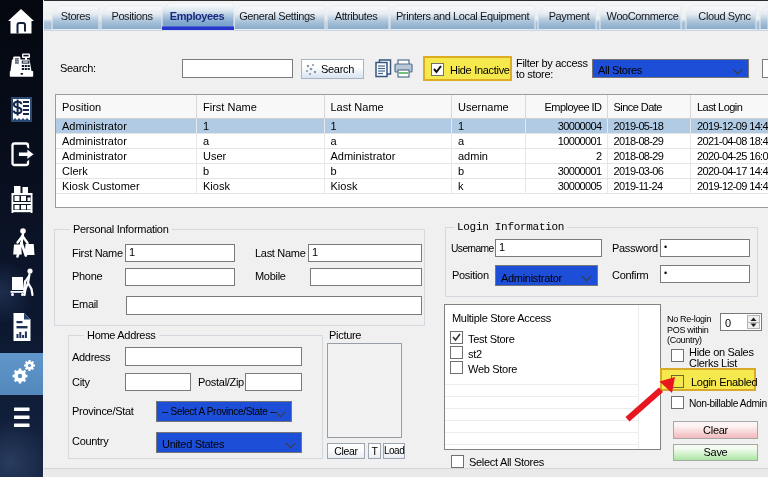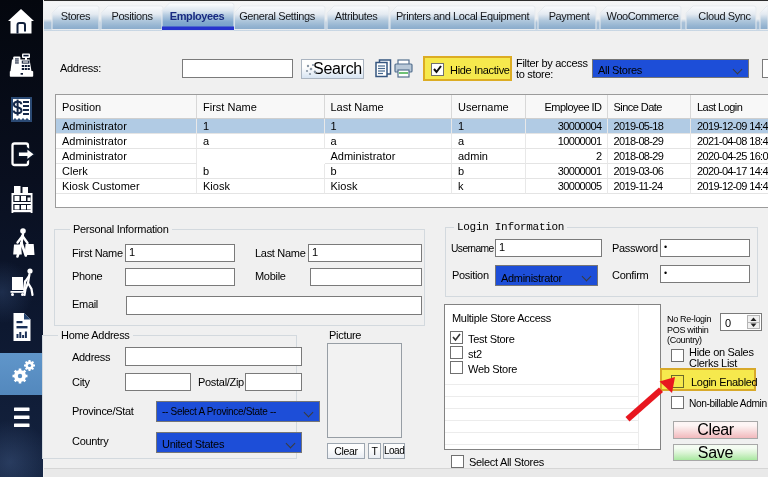--- a/index.html
+++ b/index.html
@@ -8,21 +8,21 @@
 #sidehl{position:absolute;left:0;top:353px;width:43px;height:42px;background:linear-gradient(180deg,#6096ca,#5388bd);}
 #sideglow{position:absolute;left:0;top:0;width:43px;height:477px;background:radial-gradient(circle 60px at 10px 462px,rgba(90,120,170,0.30),rgba(0,0,0,0) 70%),radial-gradient(circle 45px at 2px 292px,rgba(80,115,170,0.25),rgba(0,0,0,0) 70%);}
 .lbl{position:absolute;font-size:11px;color:#000;white-space:nowrap;line-height:11px;letter-spacing:-0.3px;}
 .tb{position:absolute;background:#fff;border:1px solid #7a7a7a;box-sizing:border-box;font-size:11px;line-height:15px;padding:0 3px;color:#000;white-space:nowrap;overflow:hidden;letter-spacing:-0.3px;}
 .combo{position:absolute;background:#1d4ed8;border:1px solid #767676;box-sizing:border-box;font-size:11px;color:#000;white-space:nowrap;overflow:hidden;letter-spacing:-0.3px;}
 .combo .ct{position:absolute;left:5px;top:4px;}
 .chev{position:absolute;right:7px;top:6px;width:6px;height:6px;border-right:1.4px solid #3c3c3c;border-bottom:1.4px solid #3c3c3c;transform:rotate(45deg);}
 .gb{position:absolute;border:1px solid #d3d9de;box-sizing:border-box;}
 .gb>span{position:absolute;top:-6px;left:15px;background:#f0f0f0;padding:0 3px;font-size:11px;line-height:11px;color:#000;white-space:nowrap;letter-spacing:-0.3px;}
 .cb{position:absolute;width:13px;height:13px;background:#fff;border:1px solid #707070;box-sizing:border-box;}
-.btn{position:absolute;box-sizing:border-box;border:1px solid #9da6b0;background:linear-gradient(180deg,#fdfdfd 30%,#e9edf3);font-size:16px;color:#000;text-align:center;letter-spacing:-0.3px;}
+.btn{position:absolute;box-sizing:border-box;border:1px solid #9da6b0;background:linear-gradient(180deg,#fdfdfd 30%,#e9edf3);font-size:11px;color:#000;text-align:center;letter-spacing:-0.3px;}
 </style>
 </head>
 <body>
 <div id="app">
   <div id="side"></div>
   <div id="sidehl"></div>
   <div id="sideglow"></div>
   <div id="icons" style="position:absolute;left:0;top:0;width:43px;height:477px;">
   <svg width="43" height="477" viewBox="0 0 43 477">
 
@@ -212,21 +212,21 @@
       <text x="418.5" y="20">Printers and Local Equipment</text>
       <text x="525" y="20">Payment</text>
       <text x="598.5" y="20">WooCommerce</text>
       <text x="680.5" y="20">Cloud Sync</text>
       <text x="153" y="20" font-weight="bold" fill="#182a80">Employees</text>
     </g>
   </svg>
   </div>
   <div id="content">
 
-    <div class="lbl" style="left:60px;top:63px;">Address:</div>
+    <div class="lbl" style="left:60px;top:63px;">Search:</div>
     <div class="tb" style="left:182px;top:59px;width:111px;height:19px;"></div>
     <div class="btn" style="left:301px;top:59px;width:63px;height:20px;line-height:18px;padding-left:10px;background:linear-gradient(180deg,#fefefe 40%,#eef3f9 65%,#d7e4f2);border-color:#aab4c0;">Search
       <svg style="position:absolute;left:3px;top:3px;" width="13" height="13">
           <g fill="#8a97a5">
             <circle cx="3" cy="3" r="1.2"></circle>
             <circle cx="8" cy="2" r="1.1"></circle>
             <circle cx="2" cy="8" r="1.1"></circle>
             <circle cx="6" cy="6" r="1.3"></circle>
             <circle cx="10" cy="9" r="1.2"></circle>
             <circle cx="5" cy="11" r="1.1"></circle>
@@ -279,20 +279,21 @@
       <div style="position:absolute;left:551.5px;top:24px;width:83.5px;height:15px;background:#b1cbe4;border-right:1px solid #e8e8e8;border-bottom:1px solid #e4e4e4;box-sizing:border-box;font-size:11px;line-height:14px;text-align:left;padding-left:6px;white-space:nowrap;overflow:hidden;letter-spacing:-0.65px;">2019-05-18</div>
       <div style="position:absolute;left:635px;top:24px;width:84px;height:15px;background:#b1cbe4;border-right:1px solid #e8e8e8;border-bottom:1px solid #e4e4e4;box-sizing:border-box;font-size:11px;line-height:14px;text-align:left;padding-left:6px;white-space:nowrap;overflow:hidden;letter-spacing:-0.65px;">2019-12-09 14:4</div>
       <div style="position:absolute;left:0px;top:39px;width:141px;height:15px;border-right:1px solid #e8e8e8;border-bottom:1px solid #e4e4e4;box-sizing:border-box;font-size:11px;line-height:14px;text-align:left;padding-left:6px;white-space:nowrap;overflow:hidden;">Administrator</div>
       <div style="position:absolute;left:141px;top:39px;width:127.5px;height:15px;border-right:1px solid #e8e8e8;border-bottom:1px solid #e4e4e4;box-sizing:border-box;font-size:11px;line-height:14px;text-align:left;padding-left:6px;white-space:nowrap;overflow:hidden;">a</div>
       <div style="position:absolute;left:268.5px;top:39px;width:127.5px;height:15px;border-right:1px solid #e8e8e8;border-bottom:1px solid #e4e4e4;box-sizing:border-box;font-size:11px;line-height:14px;text-align:left;padding-left:6px;white-space:nowrap;overflow:hidden;">a</div>
       <div style="position:absolute;left:396px;top:39px;width:74px;height:15px;border-right:1px solid #e8e8e8;border-bottom:1px solid #e4e4e4;box-sizing:border-box;font-size:11px;line-height:14px;text-align:left;padding-left:6px;white-space:nowrap;overflow:hidden;">a</div>
       <div style="position:absolute;left:470px;top:39px;width:81.5px;height:15px;border-right:1px solid #e8e8e8;border-bottom:1px solid #e4e4e4;box-sizing:border-box;font-size:11px;line-height:14px;text-align:right;padding-right:5px;white-space:nowrap;overflow:hidden;letter-spacing:-0.65px;">10000001</div>
       <div style="position:absolute;left:551.5px;top:39px;width:83.5px;height:15px;border-right:1px solid #e8e8e8;border-bottom:1px solid #e4e4e4;box-sizing:border-box;font-size:11px;line-height:14px;text-align:left;padding-left:6px;white-space:nowrap;overflow:hidden;letter-spacing:-0.65px;">2018-08-29</div>
       <div style="position:absolute;left:635px;top:39px;width:84px;height:15px;border-right:1px solid #e8e8e8;border-bottom:1px solid #e4e4e4;box-sizing:border-box;font-size:11px;line-height:14px;text-align:left;padding-left:6px;white-space:nowrap;overflow:hidden;letter-spacing:-0.65px;">2021-04-08 18:4</div>
       <div style="position:absolute;left:0px;top:54px;width:141px;height:15px;border-right:1px solid #e8e8e8;border-bottom:1px solid #e4e4e4;box-sizing:border-box;font-size:11px;line-height:14px;text-align:left;padding-left:6px;white-space:nowrap;overflow:hidden;">Administrator</div>
+      <div style="position:absolute;left:141px;top:54px;width:127.5px;height:15px;border-right:1px solid #e8e8e8;border-bottom:1px solid #e4e4e4;box-sizing:border-box;font-size:11px;line-height:14px;text-align:left;padding-left:6px;white-space:nowrap;overflow:hidden;">User</div>
       <div style="position:absolute;left:268.5px;top:54px;width:127.5px;height:15px;border-right:1px solid #e8e8e8;border-bottom:1px solid #e4e4e4;box-sizing:border-box;font-size:11px;line-height:14px;text-align:left;padding-left:6px;white-space:nowrap;overflow:hidden;">Administrator</div>
       <div style="position:absolute;left:396px;top:54px;width:74px;height:15px;border-right:1px solid #e8e8e8;border-bottom:1px solid #e4e4e4;box-sizing:border-box;font-size:11px;line-height:14px;text-align:left;padding-left:6px;white-space:nowrap;overflow:hidden;">admin</div>
       <div style="position:absolute;left:470px;top:54px;width:81.5px;height:15px;border-right:1px solid #e8e8e8;border-bottom:1px solid #e4e4e4;box-sizing:border-box;font-size:11px;line-height:14px;text-align:right;padding-right:5px;white-space:nowrap;overflow:hidden;letter-spacing:-0.65px;">2</div>
       <div style="position:absolute;left:551.5px;top:54px;width:83.5px;height:15px;border-right:1px solid #e8e8e8;border-bottom:1px solid #e4e4e4;box-sizing:border-box;font-size:11px;line-height:14px;text-align:left;padding-left:6px;white-space:nowrap;overflow:hidden;letter-spacing:-0.65px;">2018-08-29</div>
       <div style="position:absolute;left:635px;top:54px;width:84px;height:15px;border-right:1px solid #e8e8e8;border-bottom:1px solid #e4e4e4;box-sizing:border-box;font-size:11px;line-height:14px;text-align:left;padding-left:6px;white-space:nowrap;overflow:hidden;letter-spacing:-0.65px;">2020-04-25 16:0</div>
       <div style="position:absolute;left:0px;top:69px;width:141px;height:15px;border-right:1px solid #e8e8e8;border-bottom:1px solid #e4e4e4;box-sizing:border-box;font-size:11px;line-height:14px;text-align:left;padding-left:6px;white-space:nowrap;overflow:hidden;">Clerk</div>
       <div style="position:absolute;left:141px;top:69px;width:127.5px;height:15px;border-right:1px solid #e8e8e8;border-bottom:1px solid #e4e4e4;box-sizing:border-box;font-size:11px;line-height:14px;text-align:left;padding-left:6px;white-space:nowrap;overflow:hidden;">b</div>
       <div style="position:absolute;left:268.5px;top:69px;width:127.5px;height:15px;border-right:1px solid #e8e8e8;border-bottom:1px solid #e4e4e4;box-sizing:border-box;font-size:11px;line-height:14px;text-align:left;padding-left:6px;white-space:nowrap;overflow:hidden;">b</div>
       <div style="position:absolute;left:396px;top:69px;width:74px;height:15px;border-right:1px solid #e8e8e8;border-bottom:1px solid #e4e4e4;box-sizing:border-box;font-size:11px;line-height:14px;text-align:left;padding-left:6px;white-space:nowrap;overflow:hidden;">b</div>
       <div style="position:absolute;left:470px;top:69px;width:81.5px;height:15px;border-right:1px solid #e8e8e8;border-bottom:1px solid #e4e4e4;box-sizing:border-box;font-size:11px;line-height:14px;text-align:right;padding-right:5px;white-space:nowrap;overflow:hidden;letter-spacing:-0.65px;">30000001</div>
@@ -313,31 +314,31 @@
     <div class="lbl" style="left:72px;top:248px;">First Name</div>
     <div class="tb" style="left:125px;top:244px;width:110px;height:18px;">1</div>
     <div class="lbl" style="left:255px;top:248px;">Last Name</div>
     <div class="tb" style="left:308px;top:244px;width:114px;height:18px;">1</div>
     <div class="lbl" style="left:72px;top:271px;">Phone</div>
     <div class="tb" style="left:125px;top:268px;width:110px;height:18px;"></div>
     <div class="lbl" style="left:255px;top:271px;">Mobile</div>
     <div class="tb" style="left:310px;top:268px;width:112px;height:18px;"></div>
     <div class="lbl" style="left:72px;top:299px;">Email</div>
     <div class="tb" style="left:126px;top:296px;width:296px;height:19px;"></div>
-    <div class="gb" style="left:42px;top:335px;width:255px;height:124px;">
+    <div class="gb" style="left:68px;top:335px;width:255px;height:124px;">
         <span>Home Address</span>
       </div>
     <div class="lbl" style="left:72px;top:352px;">Address</div>
     <div class="tb" style="left:125px;top:347px;width:177px;height:19px;"></div>
     <div class="lbl" style="left:72px;top:377px;">City</div>
     <div class="tb" style="left:125px;top:373px;width:66px;height:18px;"></div>
     <div class="lbl" style="left:198px;top:377px;">Postal/Zip</div>
     <div class="tb" style="left:245px;top:373px;width:57px;height:18px;"></div>
     <div class="lbl" style="left:72px;top:406px;">Province/Stat</div>
-    <div class="combo" style="left:156px;top:401px;width:164px;height:21px;">
+    <div class="combo" style="left:156px;top:401px;width:136px;height:21px;">
         <span class="ct" style="font-size:10px;letter-spacing:-0.3px;">-- Select A Province/State --</span>
         <span class="chev" style="top:7px;"></span>
       </div>
     <div class="lbl" style="left:72px;top:436px;text-align:right;">Country</div>
     <div class="combo" style="left:156px;top:432px;width:146px;height:21px;">
         <span class="ct" style="top:5px;text-align:right;">United States</span>
         <span class="chev" style="top:7px;"></span>
       </div>
     <div class="lbl" style="left:329px;top:330px;">Picture</div>
     <div style="position:absolute;left:327px;top:343px;width:75px;height:95px;background:#f2f2f2;border:1px solid #979ea5;box-sizing:border-box;"></div>

